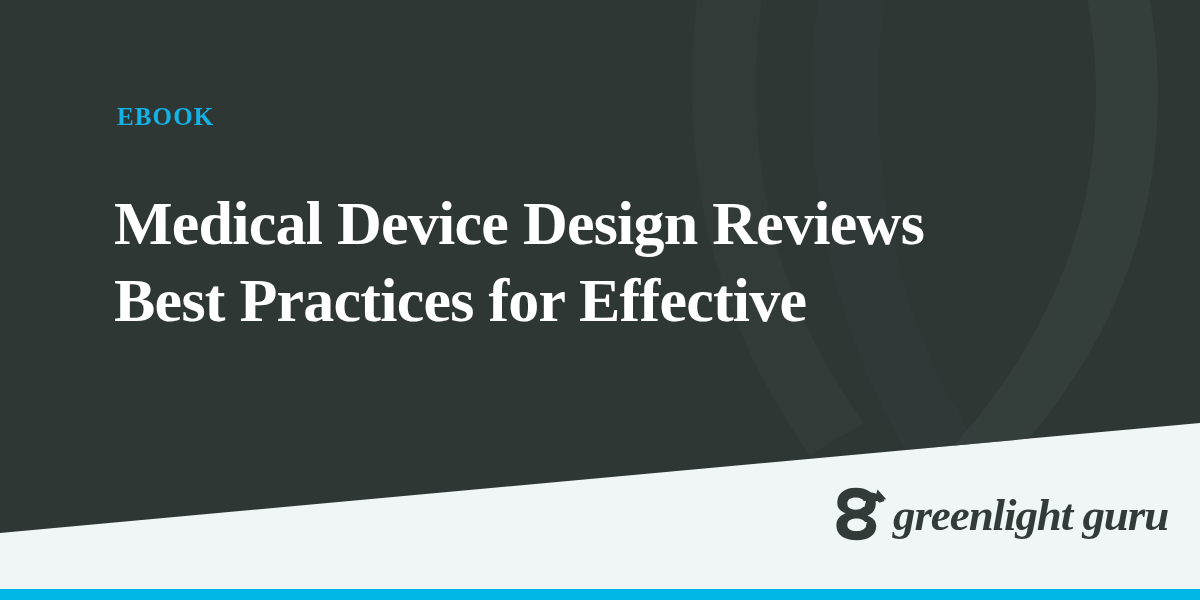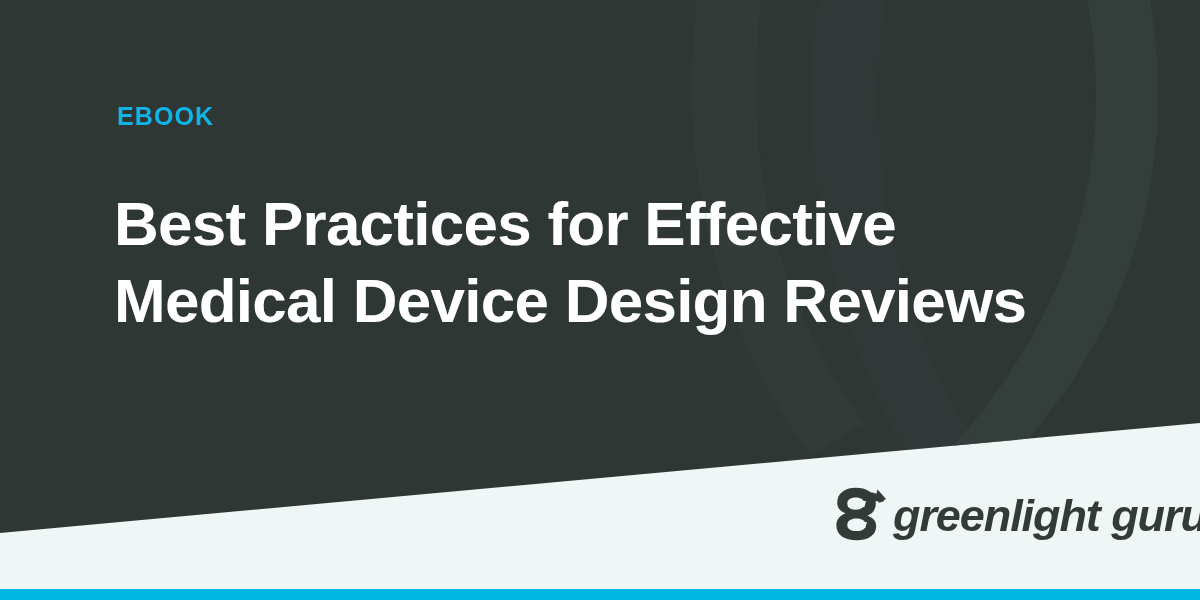--- a/index.html
+++ b/index.html
@@ -7,21 +7,21 @@
     padding: 0;
     background: #ffffff;
   }
 
   #cover {
     position: relative;
     width: 1200px;
     height: 600px;
     overflow: hidden;
     background: #eff6f5;
-    font-family: Liberation Sans, sans-serif;
+    font-family: Liberation Serif, serif;
     -webkit-font-smoothing: antialiased;
   }
 
   
   .dark-panel {
     position: absolute;
     left: 0;
     top: 0;
     width: 1200px;
     height: 540px;
@@ -134,22 +134,22 @@
                    C 238 566, 202 440, 202 300
                    C 202 182, 230 66, 290 -40 Z" fill-opacity="0.28"></path>
         </g>
       </svg>
     </div>
   </div>
 
   <div class="eyebrow">EBOOK</div>
 
   <h1 class="headline">
+    <span class="line">Medical Device Design Reviews</span>
     <span class="line">Best Practices for Effective</span>
-    <span class="line">Medical Device Design Reviews</span>
   </h1>
 
   <div class="logo-lockup">
     <span class="logo-mark">
       <svg viewBox="0 0 120 128" xmlns="http://www.w3.org/2000/svg" aria-hidden="true">
         <g fill="#333b39">
 
           <path d="M50 4 C 24 4, 8 18, 8 38 C 8 50, 15 58, 27 62
                    C 14 67, 6 76, 6 90 C 6 111, 24 124, 53 124
                    C 79 124, 97 112, 97 92 C 97 80, 90 72, 77 68

